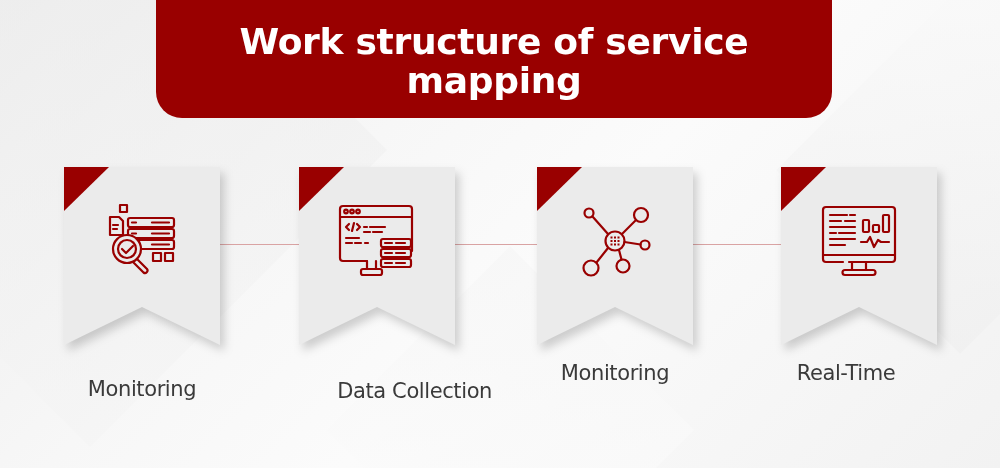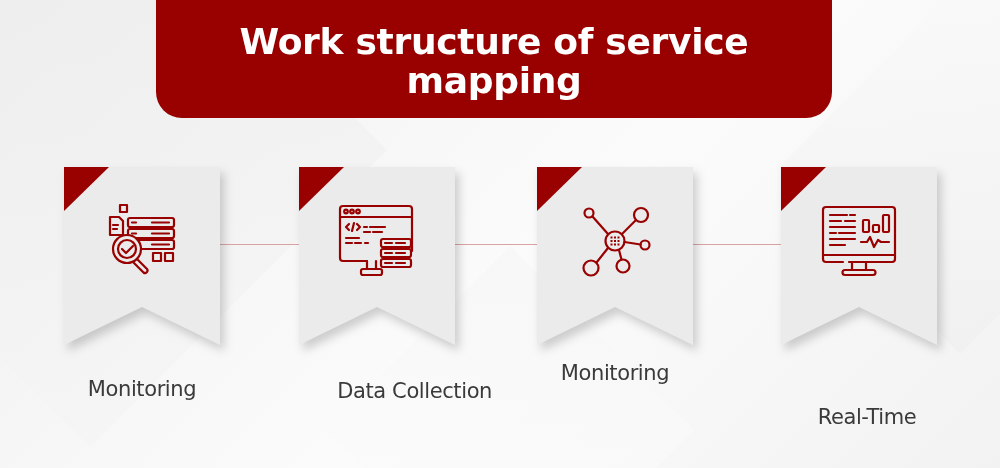--- a/index.html
+++ b/index.html
@@ -223,15 +223,15 @@
     <line x1="11" y1="42" x2="26" y2="42"></line>
     <rect x="44" y="17" width="6" height="12" rx="1"></rect>
     <rect x="54" y="22" width="6" height="7" rx="1"></rect>
     <rect x="64" y="12" width="6" height="17" rx="1"></rect>
     <path d="M42 39 h6 l3 -5 l4 10 l4 -7 l3 2 h8"></path>
     <line x1="33" y1="59" x2="33" y2="67"></line>
     <line x1="47" y1="59" x2="47" y2="67"></line>
     <path d="M26 67 h28 a2 2 0 0 1 0 5 h-28 a2 2 0 0 1 0 -5 z"></path>
   </svg>
 </div>
-<div class="label" style="left:752px; top:358px; width:230px;margin-top:44px;">
+<div class="label" style="left:731px; top:358px; width:230px;">
   <div>Real-Time</div>
 </div>
 
 </body></html>

